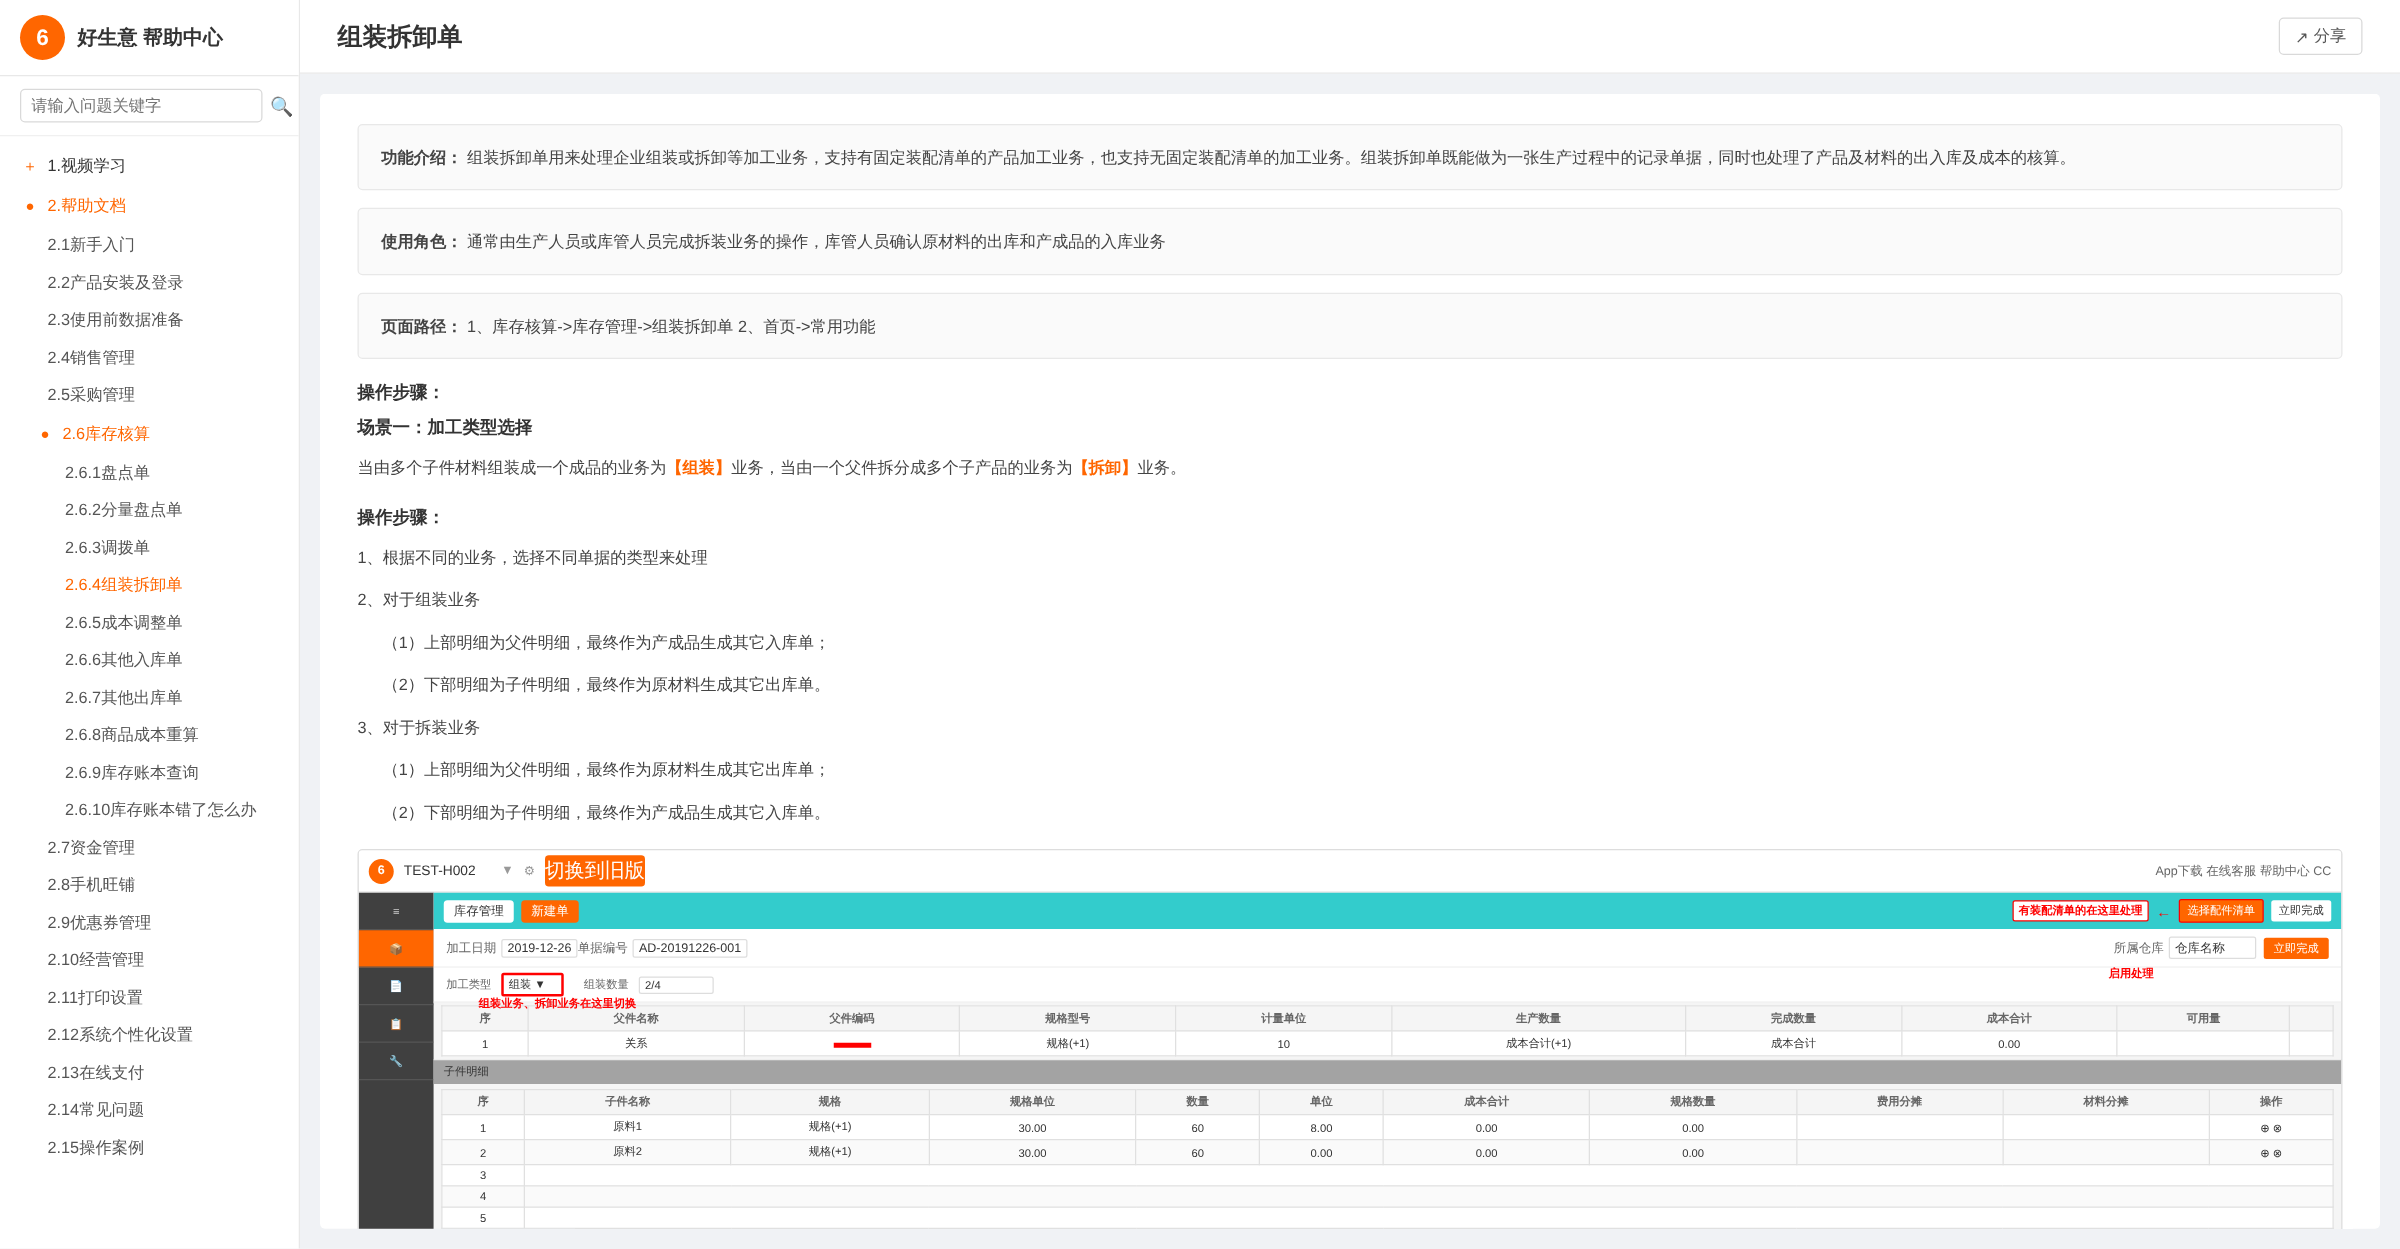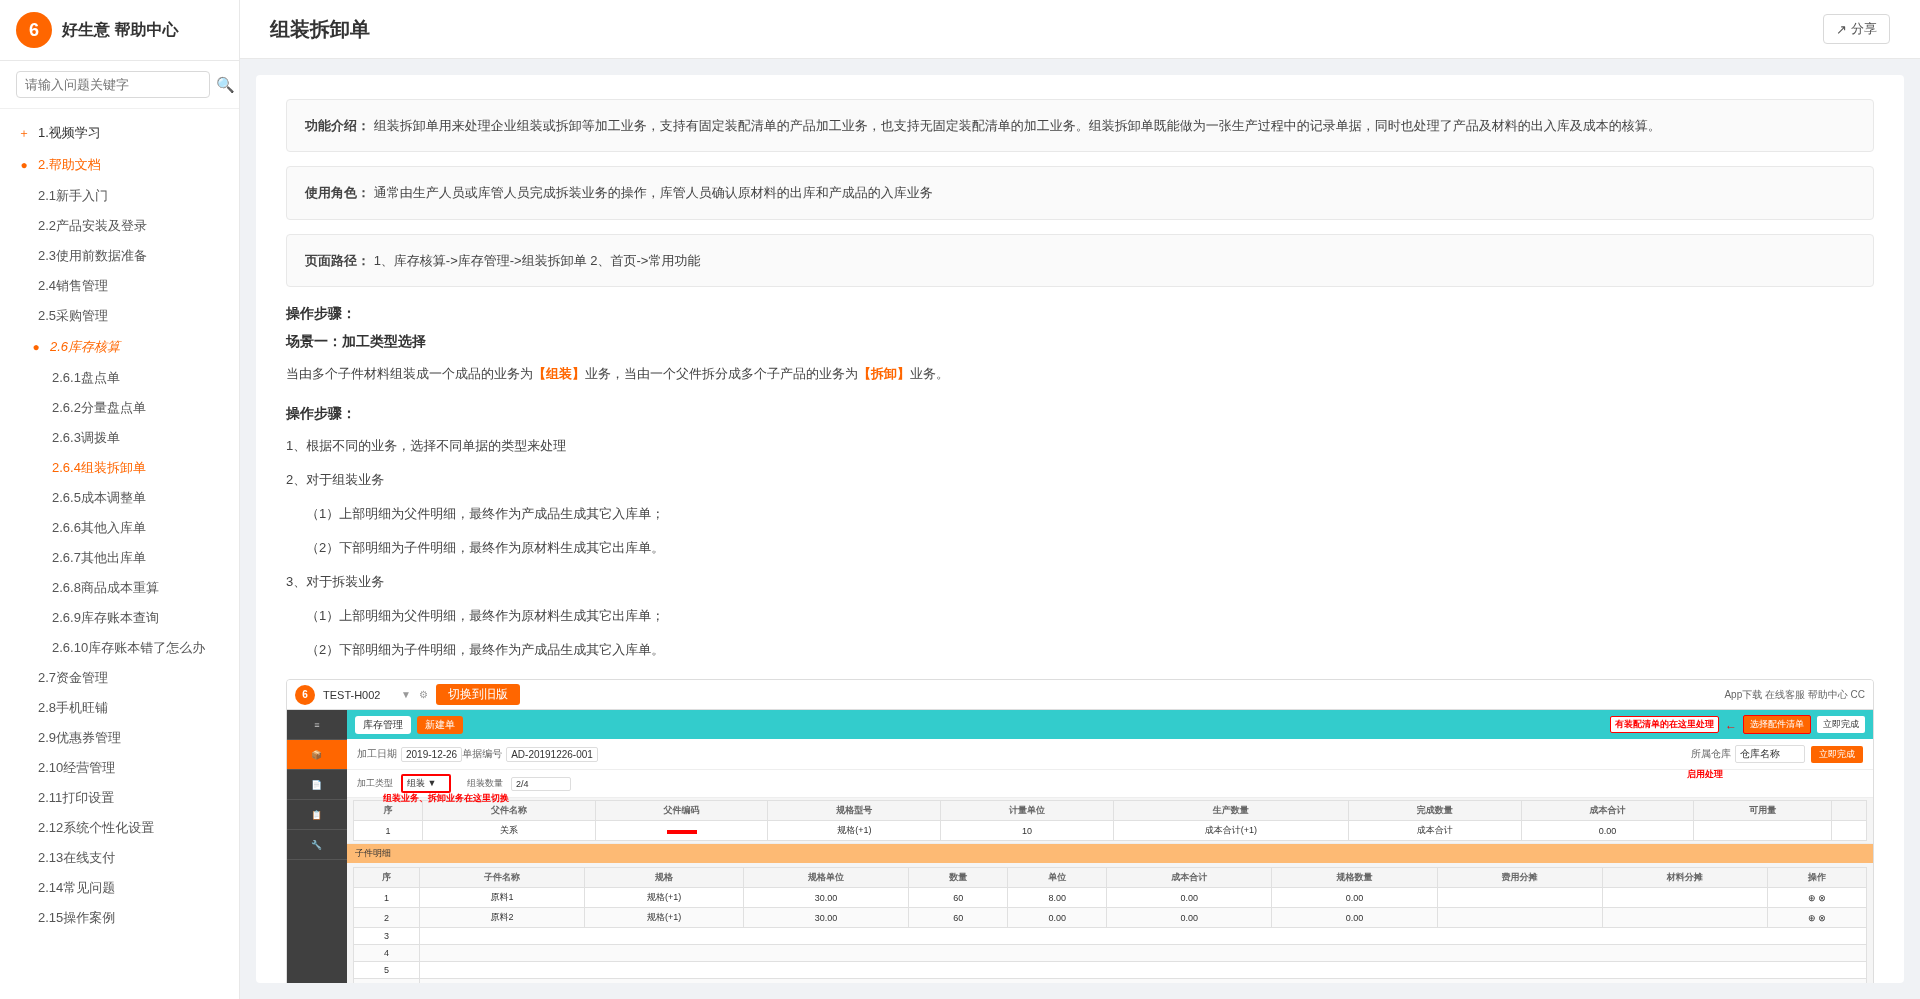--- a/index.html
+++ b/index.html
@@ -173,21 +173,21 @@
     .ss-topbar {
       background: #fff;
       border-bottom: 1px solid #ddd;
       display: flex;
       align-items: center;
       padding: 4px 8px;
       gap: 8px;
       font-size: 11px;
     }
     .ss-logo { width: 20px; height: 20px; background: #f60; border-radius: 50%; display:flex; align-items:center; justify-content:center; color:#fff; font-size:10px; font-weight:bold; }
-    .ss-badge { background: #f60; color: #fff; padding: 2px 12px; border-radius: 3px; font-size: 12px; }
+    .ss-badge { background: #f60; color: #fff; padding: 2px 0; border-radius: 3px; font-size: 16px; }
     .ss-icons { display:flex; gap:6px; margin-left:auto; font-size:10px; color:#666; align-items:center; }
 
     
     .ss-body { display: flex; }
     .ss-sidebar { width: 60px; background: #404040; min-height: 260px; }
     .ss-sidebar-item { height: 30px; display:flex; align-items:center; justify-content:center; color:#ccc; font-size:9px; border-bottom:1px solid #555; }
     .ss-sidebar-item.active { background: #f60; color:#fff; }
 
     .ss-main-content { flex: 1; background: #f5f5f5; }
     .ss-form-header {
@@ -248,21 +248,21 @@
     </div>
 
     <div class="nav-sub-item">2.1新手入门</div>
     <div class="nav-sub-item">2.2产品安装及登录</div>
     <div class="nav-sub-item">2.3使用前数据准备</div>
     <div class="nav-sub-item">2.4销售管理</div>
     <div class="nav-sub-item">2.5采购管理</div>
 
     <div class="nav-section-item active-section" style="padding-left:28px;">
       <span class="expand-icon" style="color:#f60;">●</span>
-      <span style="color:#f60;font-style:italic;">2.6库存核算</span>
+      <span style="color:#f60;">2.6库存核算</span>
     </div>
 
     <div class="nav-sub-item" style="padding-left:52px;">2.6.1盘点单</div>
     <div class="nav-sub-item" style="padding-left:52px;">2.6.2分量盘点单</div>
     <div class="nav-sub-item" style="padding-left:52px;">2.6.3调拨单</div>
     <div class="nav-sub-item active" style="padding-left:52px;">2.6.4组装拆卸单</div>
     <div class="nav-sub-item" style="padding-left:52px;">2.6.5成本调整单</div>
     <div class="nav-sub-item" style="padding-left:52px;">2.6.6其他入库单</div>
     <div class="nav-sub-item" style="padding-left:52px;">2.6.7其他出库单</div>
     <div class="nav-sub-item" style="padding-left:52px;">2.6.8商品成本重算</div>
@@ -413,21 +413,21 @@
                     <td>成本合计(+1)</td>
                     <td>成本合计</td>
                     <td>0.00</td>
                     <td></td>
                     <td></td>
                   </tr>
                 </tbody>
               </table>
             </div>
 
-            <div style="background:#fdba74; padding:3px 8px; font-size:9px; color:#666; display:flex; align-items:center; border-top:1px solid #eee; margin-top:2px;">
+            <div style="background:#a3a3a3; padding:3px 8px; font-size:9px; color:#666; display:flex; align-items:center; border-top:1px solid #eee; margin-top:2px;">
               <span style="color:#333;">子件明细</span>
             </div>
 
             <div class="ss-table-wrapper">
               <table class="ss-table">
                 <thead>
                   <tr>
                     <th>序</th>
                     <th>子件名称</th>
                     <th>规格</th>

